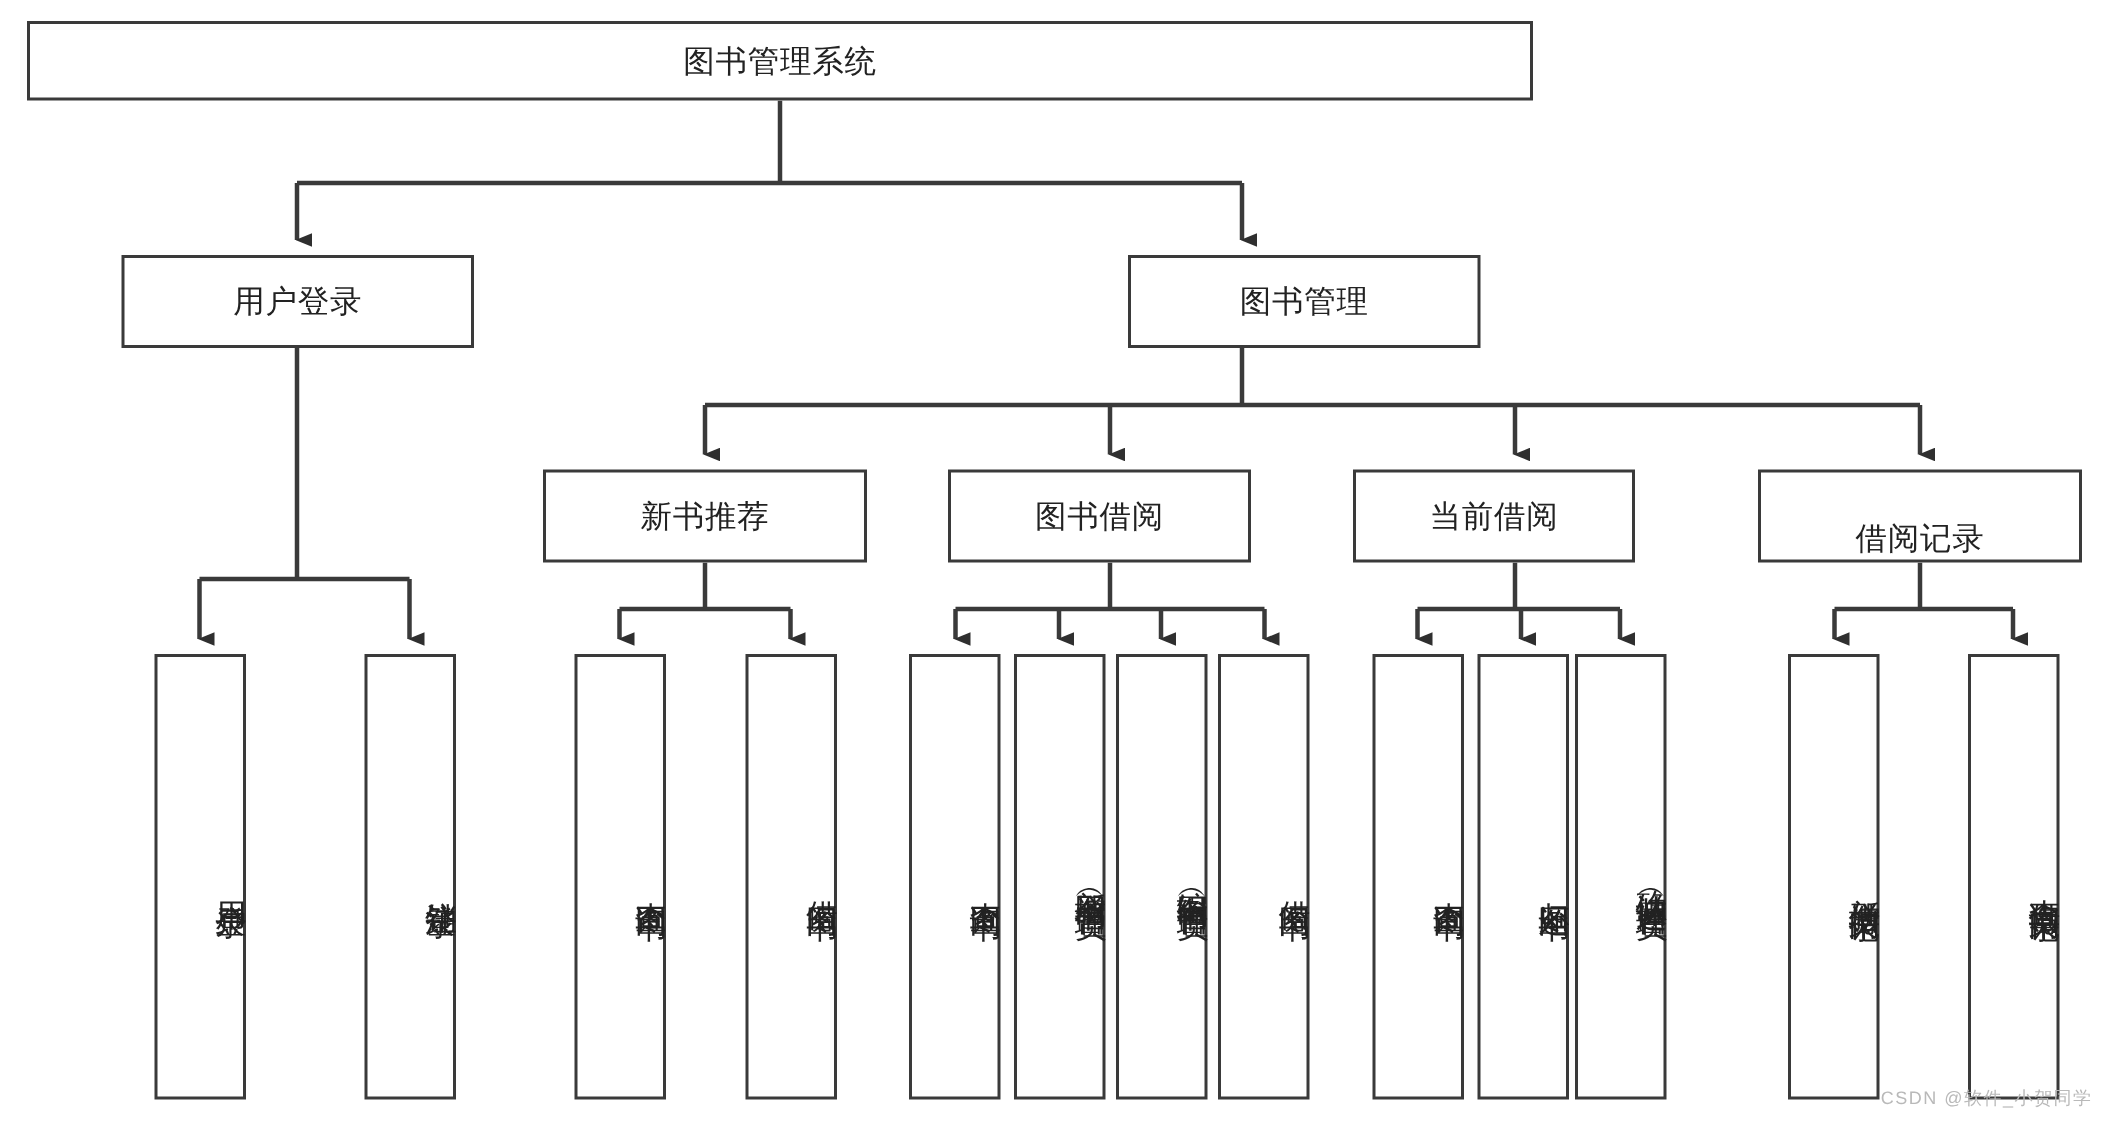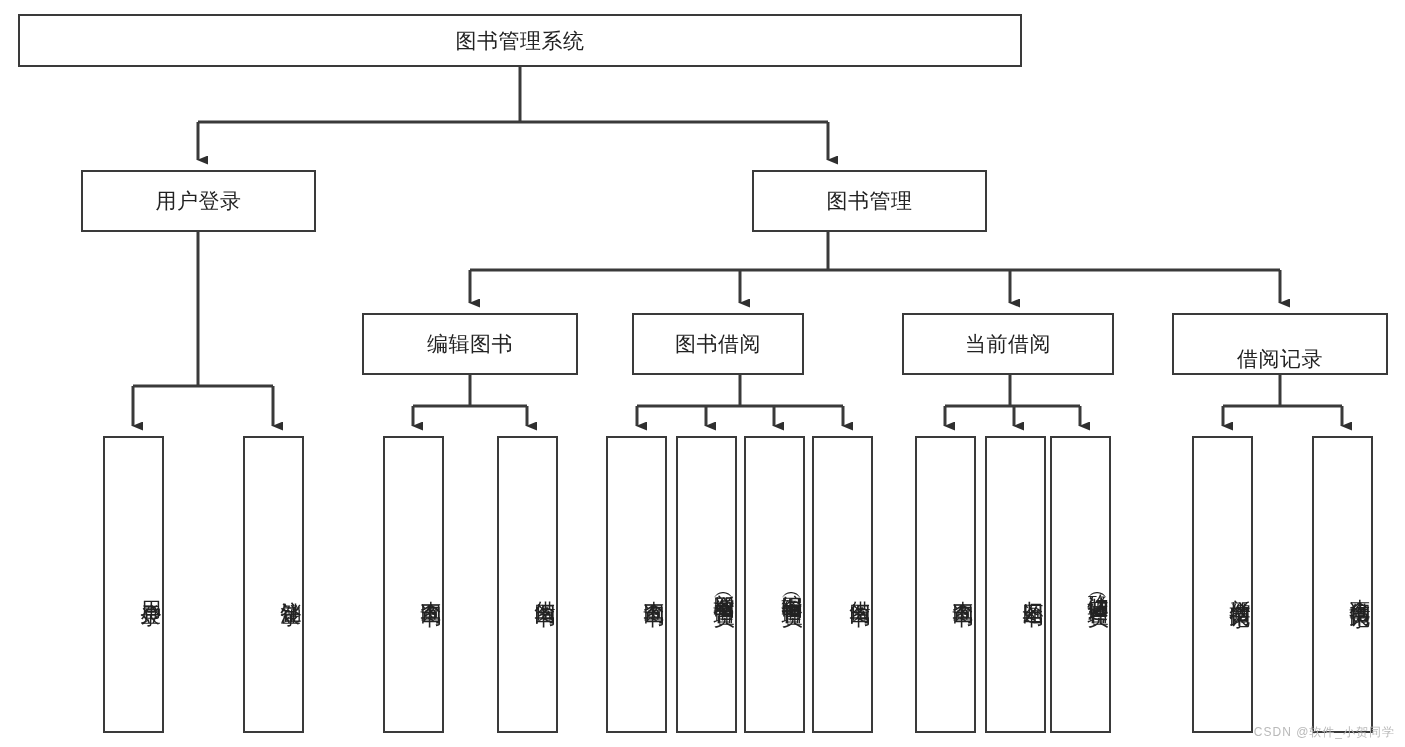--- a/index.html
+++ b/index.html
@@ -27,20 +27,21 @@
   }
   .node {
     position: absolute;
     box-sizing: border-box;
     background: #ffffff;
     border: 2px solid #3a3a3a;
     display: flex;
     align-items: center;
     justify-content: center;
     color: #222222;
+    font-family: Liberation Mono, monospace;
   }
   .node.h {
     font-size: 21px;
     letter-spacing: 0.5px;
   }
   .node.v {
     writing-mode: vertical-rl;
     text-orientation: upright;
     font-size: 21px;
     letter-spacing: 2px;
@@ -132,28 +133,28 @@
 
   <div class="node h" style="left:81px; top:170px; width:235px; height:62px;">
     <span class="label">用户登录</span>
   </div>
 
   <div class="node h" style="left:711px; top:170px; width:235px; height:62px;margin-left:41px;">
     <span class="label">图书管理</span>
   </div>
 
   <div class="node h" style="left:362px; top:313px; width:216px; height:62px;">
-    <span class="label">编辑图书</span>
-  </div>
-
-  <div class="node h" style="left:632px; top:313px; width:172px; height:62px;">
+    <span class="label">新书推荐</span>
+  </div>
+
+  <div class="node h" style="left:632px; top:313px; width:202px; height:62px;">
     <span class="label">图书借阅</span>
   </div>
 
-  <div class="node h" style="left:902px; top:313px; width:212px; height:62px;">
+  <div class="node h" style="left:902px; top:313px; width:188px; height:62px;">
     <span class="label">当前借阅</span>
   </div>
 
   <div class="node h" style="left:1172px; top:313px; width:216px; height:62px;align-items:flex-end;">
     <span class="label">借阅记录</span>
   </div>
 
   <div class="node v" style="left:103px; top:436px; width:61px; height:297px;">
     <span class="label">用户登录</span>
   </div>

